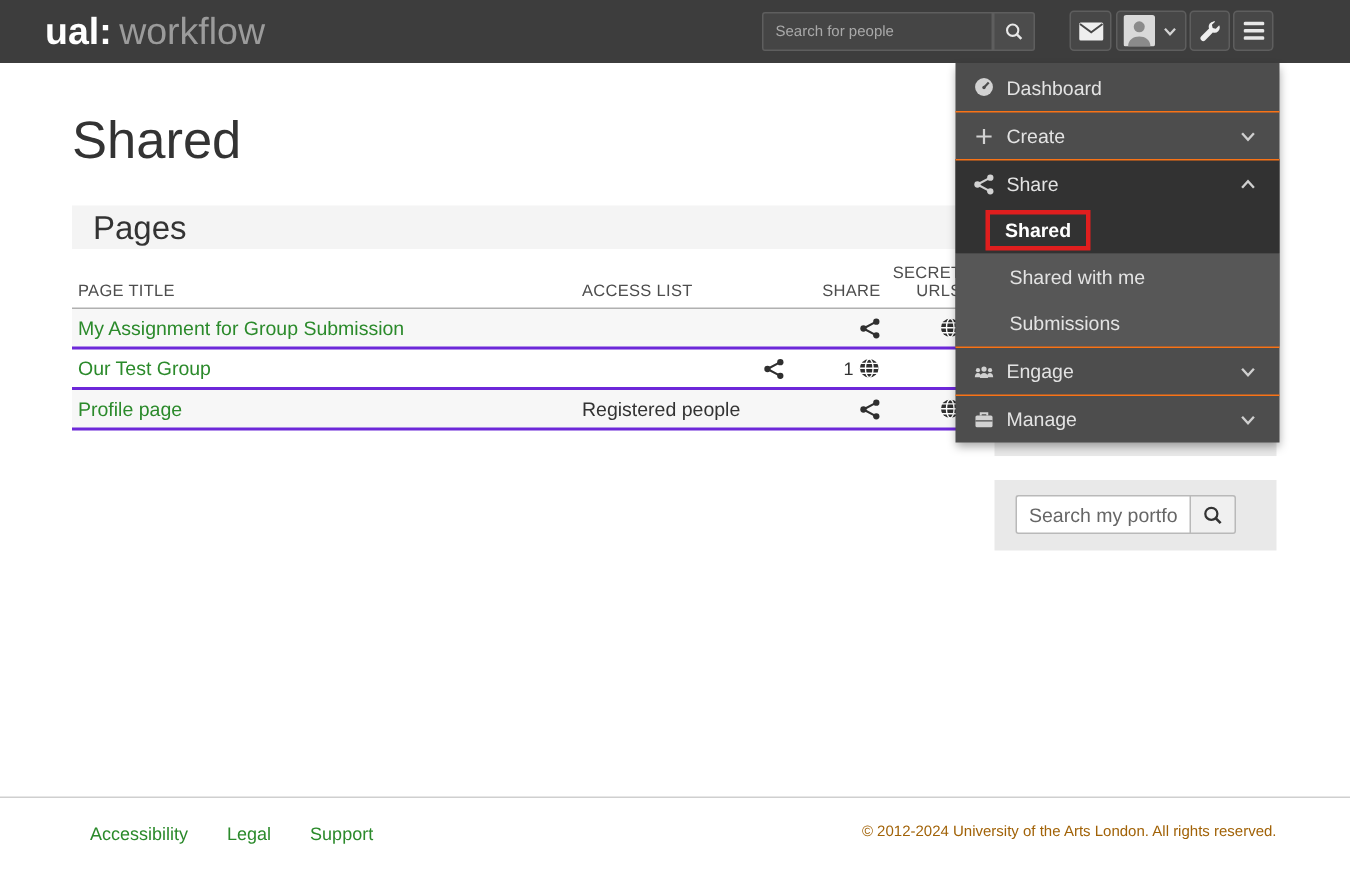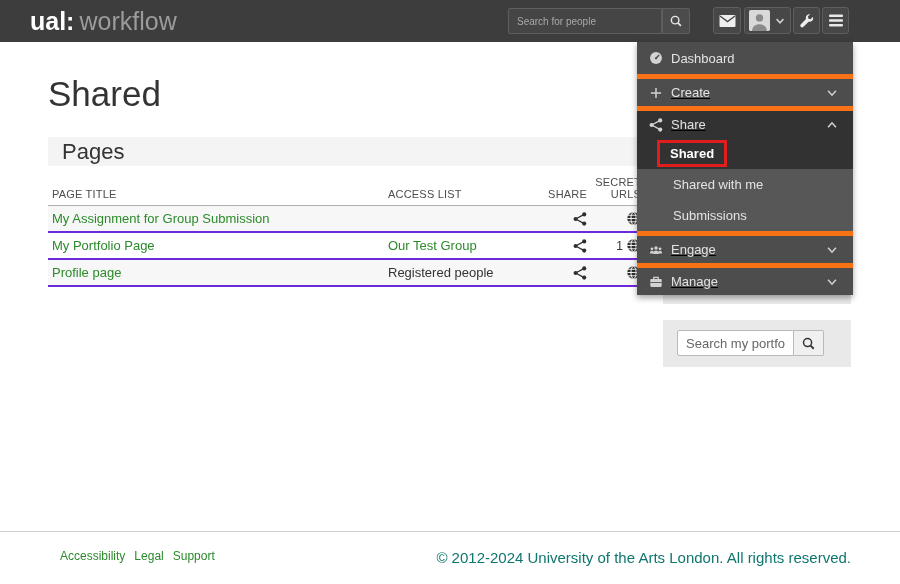--- a/index.html
+++ b/index.html
@@ -23,21 +23,21 @@
   .mailbtn  { position:absolute; left:713px; top:7px; width:28px; }
   .userbtn  { position:absolute; left:744px; top:7px; width:47px; gap:4px; }
   .wrenchbtn{ position:absolute; left:793px; top:7px; width:27px; }
   .burgbtn  { position:absolute; left:822px; top:7px; width:27px; }
 
   
   .menu { position:absolute; left:637px; top:42px; width:216px; z-index:60;
     background:#4d4d4d; box-shadow:0 3px 6px rgba(0,0,0,.35); }
   .mrow { display:flex; align-items:center; padding:0 14px 0 12px; cursor:pointer; }
   .mrow.top { height:32px; }
-  .mrow.sep { border-top:5px solid #f97316;text-decoration:underline; }
+  .mrow.sep { border-top:1px solid #f97316; }
   .mrow.active { background:#323232; }
   .mrow.sub { height:31px; padding-left:34px; }
   .mrow.sub.dark { background:#323232; padding-left:0; }
   .mrow.sub.light { background:#575757;padding-left:36px; }
   .micon { width:14px; height:14px; margin-right:8px; color:#d2d2d2; flex:0 0 auto; display:flex; }
   .micon svg, .chev svg { width:100%; height:100%; }
   .mlabel { font-size:13px; color:#e3e3e3; }
   .mlabel.sel { color:#ffffff; font-weight:bold; }
   .chev { width:14px; height:14px; margin-left:auto; color:#cfcfcf; display:flex; }
   .chev.up { transform:rotate(180deg); }
@@ -71,23 +71,23 @@
   .sidesearch input { width:117px; height:26px; background:#fff; border:1px solid #b9b9b9;
     font-size:13px; color:#444; padding:0 8px; outline:none; border-radius:2px 0 0 2px;
     font-family:inherit; }
   .sidesearch input::placeholder { color:#666; }
   .sidesearch .sbtn { width:30px; height:26px; background:#f0f0f0; border:1px solid #b9b9b9;
     border-left:none; border-radius:0 2px 2px 0; display:flex; align-items:center;
     justify-content:center; color:#333; cursor:pointer; }
 
   
   .footline { position:absolute; left:0; top:531px; width:900px; border-top:1px solid #cfcfcf; }
-  .footlinks { position:absolute; left:60px; top:549px; display:flex; gap:9px; }
+  .footlinks { position:absolute; left:60px; top:549px; display:flex; gap:26px; }
   .footlinks span { font-size:12px; color:#2b8a2b; cursor:pointer; }
-  .copyright { position:absolute; right:49px; top:549px; font-size:15px; color:#0f766e; }
+  .copyright { position:absolute; right:49px; top:549px; font-size:10px; color:#a16207; }
 </style>
 </head>
 <body>
 
 <div class="topbar">
   <div class="logo">
     <span class="b">ual:</span><span class="l">workflow</span>
   </div>
   <div class="hsearch">
     <input type="text" placeholder="Search for people" style="">
@@ -269,21 +269,20 @@
               <g stroke="#ffffff" stroke-width="1" fill="none">
                 <ellipse cx="8" cy="8" rx="2.7" ry="6.6"></ellipse>
                 <path d="M1.4 8h13.2M2.2 4.5h11.6M2.2 11.5h11.6"></path>
               </g>
             </svg>
       </span>
         </div>
     </div>
 
     <div class="tr">
-      <div><span class="glink">My Portfolio Page</span></div>
       <div><span class="glink">Our Test Group</span></div>
       <div class="cell-r">
           <span class="ticon">
         <svg viewBox="0 0 16 16">
               <g fill="currentColor">
                 <path d="M3 8l9.8-5.2M3 8l9.8 5.2" stroke="currentColor" stroke-width="1.6"></path>
                 <circle cx="12.8" cy="2.8" r="2.4"></circle>
                 <circle cx="3" cy="8" r="2.4"></circle>
                 <circle cx="12.8" cy="13.2" r="2.4"></circle>
               </g>

